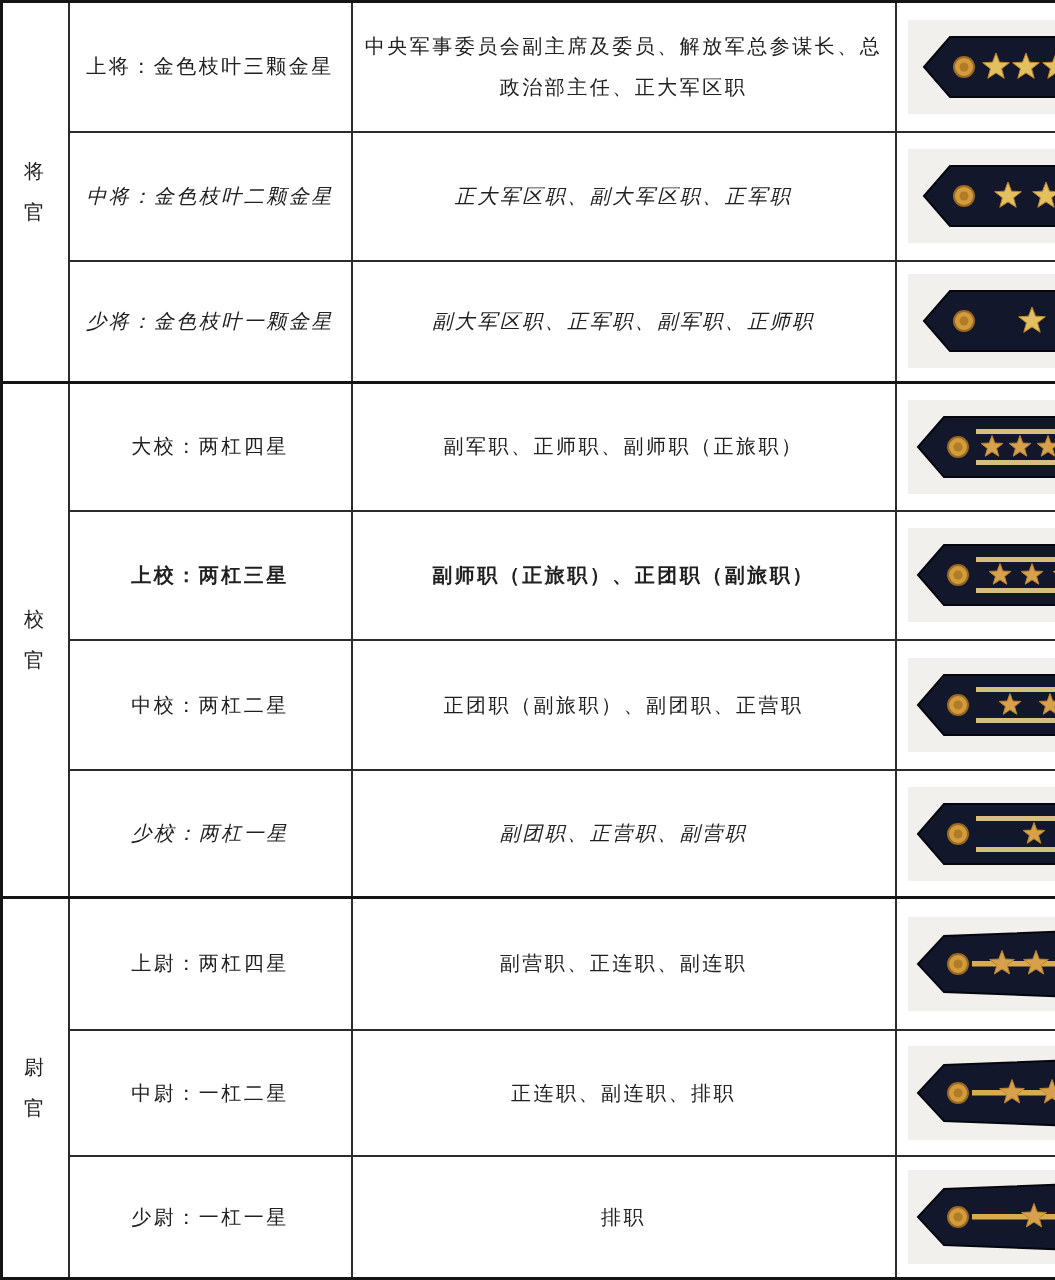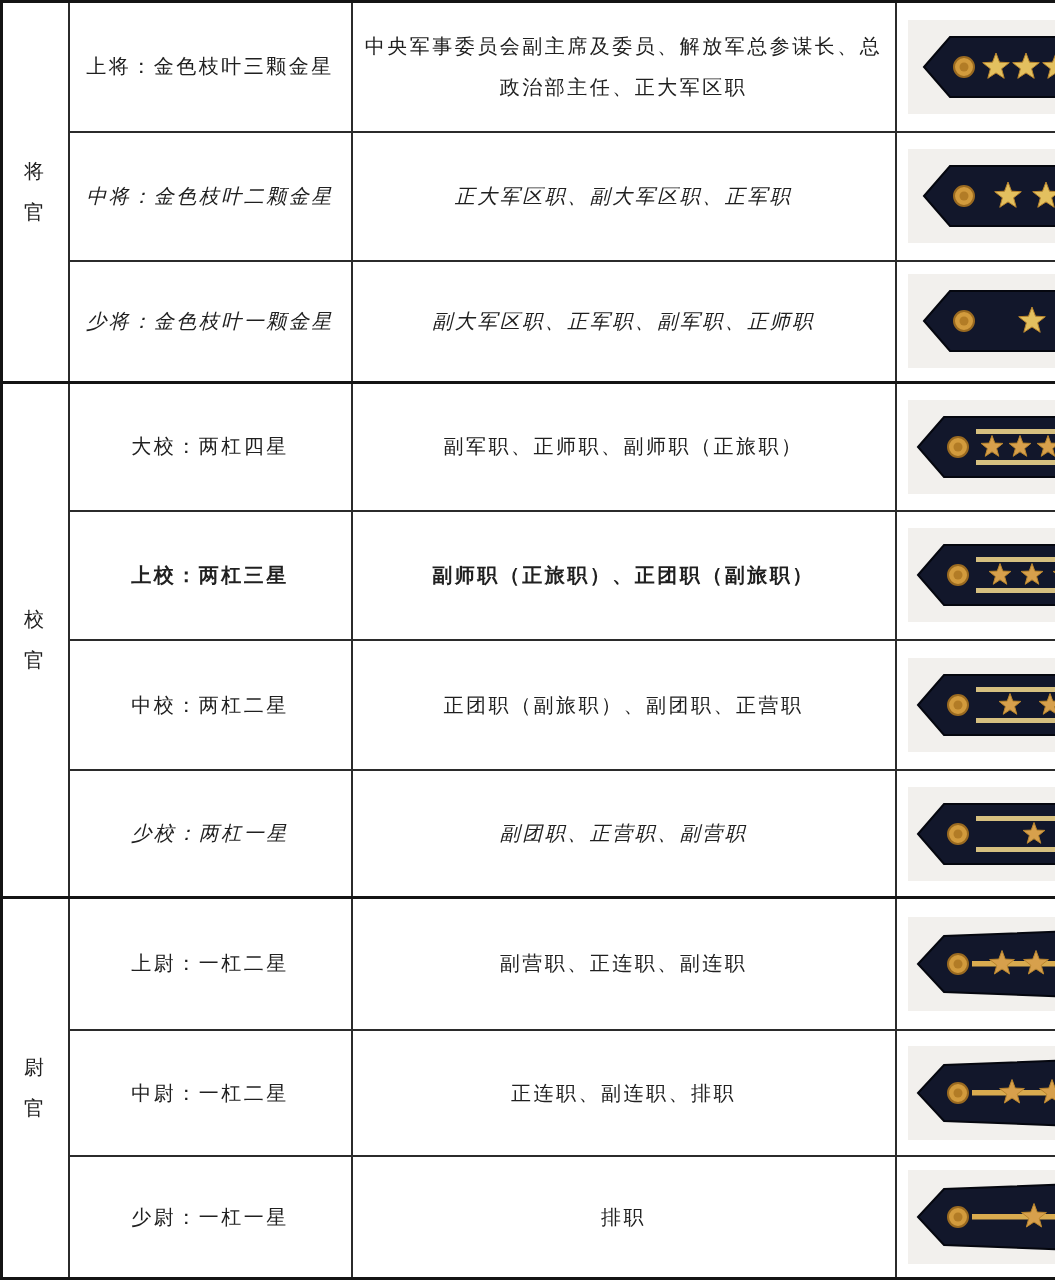--- a/index.html
+++ b/index.html
@@ -146,21 +146,21 @@
                 <rect x="68" y="29" width="124" height="5" fill="#d6c080"></rect>
                 <rect x="68" y="60" width="124" height="5" fill="#d6c080"></rect>
                 <polygon points="126.0,35.5 128.8,43.1 136.9,43.4 130.6,48.5 132.8,56.3 126.0,51.8 119.2,56.3 121.4,48.5 115.1,43.4 123.2,43.1" fill="#d7a04c" stroke="#b9852d" stroke-width="1"></polygon>
               </svg>
             </div>
       </td>
     </tr>
 
     <tr class="r7 sec-start">
       <td class="cat" rowspan="3">尉官</td>
-      <td class="rank">上尉：一杠二星</td>
+      <td class="rank">上尉：两杠四星</td>
       <td class="pos">副营职、正连职、副连职</td>
       <td class="insig">
         <div class="photo">
               <svg viewBox="0 0 192 94" xmlns="http://www.w3.org/2000/svg">
                 <polygon points="10,47 36,19 192,13 192,81 36,75" fill="#12172b" stroke="#05070f" stroke-width="2"></polygon>
                 <circle cx="50" cy="47" r="10" fill="#d29b3d" stroke="#9a6a20" stroke-width="2"></circle>
                 <circle cx="50" cy="47" r="4.5" fill="#b27c26"></circle>
                 <rect x="64" y="44" width="128" height="5.5" fill="#d9ab4f"></rect>
                 <polygon points="94.0,33.5 97.2,42.1 106.4,42.5 99.2,48.2 101.6,57.0 94.0,52.0 86.4,57.0 88.8,48.2 81.6,42.5 90.8,42.1" fill="#d7a04c" stroke="#b9852d" stroke-width="1"></polygon>
                 <polygon points="128.0,33.5 131.2,42.1 140.4,42.5 133.2,48.2 135.6,57.0 128.0,52.0 120.4,57.0 122.8,48.2 115.6,42.5 124.8,42.1" fill="#d7a04c" stroke="#b9852d" stroke-width="1"></polygon>

